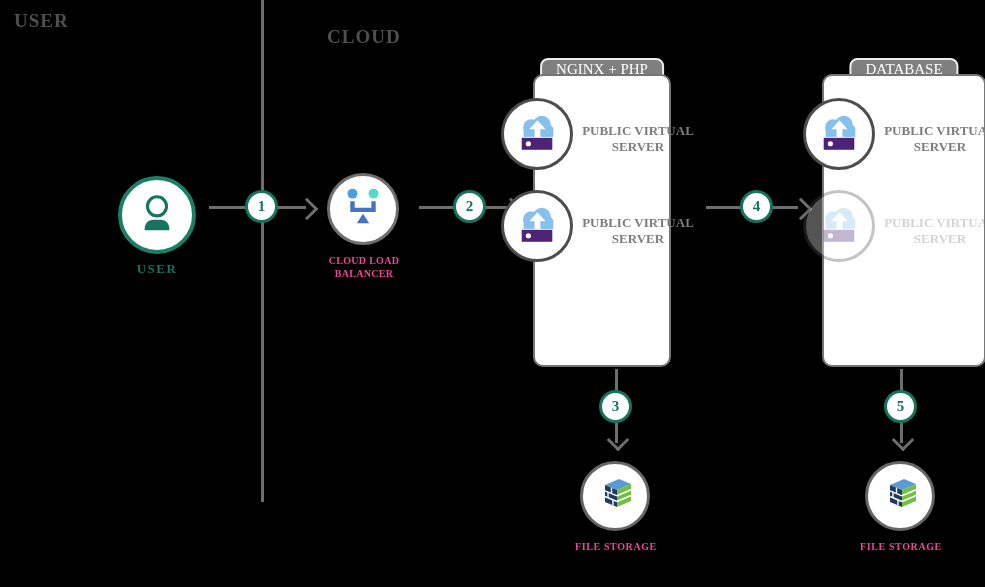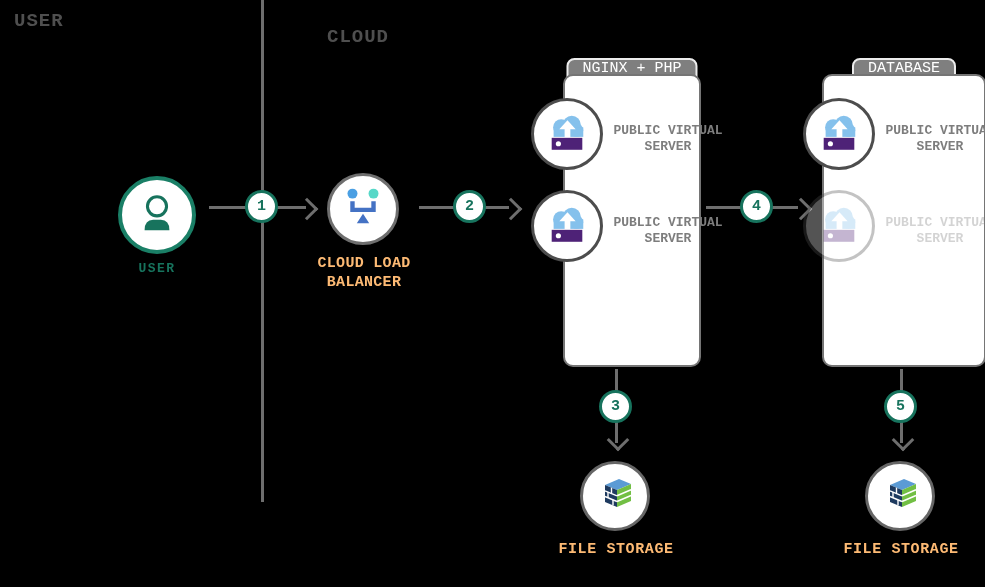--- a/index.html
+++ b/index.html
@@ -1,18 +1,18 @@
 <!DOCTYPE html>
 <html><head>
 <meta charset="utf-8">
 <style>
   html,body { margin:0; padding:0; background:#000; }
   .stage {
     position:relative; width:985px; height:587px; background:#000;
-    font-family:Liberation Mono, monospace; overflow:hidden;
+    font-family:Liberation Serif, serif; overflow:hidden;
   }
   .abs { position:absolute; }
 
   .section-header {
     font-size:19px; font-weight:bold; color:#4f4f4f; letter-spacing:1px;
   }
   .divider { width:3px; background:#6e6e6e; }
 
   
   .hline { height:3px; background:#6e6e6e; }
@@ -33,21 +33,21 @@
     border-radius:50%; background:#fff; display:flex; align-items:center; justify-content:center;
   }
   .user-circle { width:70px; height:70px; border:4px solid #1a7f66; }
   .lb-circle   { width:66px; height:66px; border:3.5px solid #6e6e6e; }
   .fs-circle   { width:64px; height:64px; border:3.5px solid #666; }
 
   .user-label {
     color:#17735d; font-weight:bold; font-size:13px; letter-spacing:1.5px; text-align:center;
   }
   .node-label {
-    color:#fdba74; font-weight:bold; font-size:15px; text-align:center; line-height:1.25;
+    color:#ec4899; font-weight:bold; font-size:10px; text-align:center; line-height:1.25;
     letter-spacing:0.3px;
   }
 
   
   .panel { position:absolute; }
   .panel-tab {
     position:absolute; top:-16px; left:50%; transform:translateX(-50%);
     background:#7f7f7f; color:#fff; font-size:15px; line-height:16px;
     padding:1px 14px 10px; border-radius:8px; border:2px solid #ececec;
     white-space:nowrap; z-index:0;
@@ -100,21 +100,21 @@
         <polygon points="23,30 16.5,40 29.5,40" fill="#4472c4"></polygon>
       </svg>
     </span>
   </div>
   <div class="abs node-label" style="left:312px; top:255px; width:104px;">CLOUD LOAD BALANCER</div>
 
   <div class="abs hline" style="left:419px; top:206px; width:90px;"></div>
   <div class="abs chev right" style="left:503px; top:201px;"></div>
   <div class="abs badge" style="left:453px; top:190px;">2</div>
 
-  <div class="panel" style="left:533px; top:74px; width:138px; height:293px;margin-left:30px;">
+  <div class="panel" style="left:533px; top:74px; width:138px; height:293px;">
     <div class="panel-tab">NGINX + PHP</div>
     <div class="panel-body">
       <div class="server">
         <div class="server-circle">
           <svg viewBox="0 0 46 46" width="44" height="44">
             <circle cx="17" cy="16" r="8.5" fill="#85c1ec"></circle>
             <circle cx="28" cy="13.5" r="9.5" fill="#85c1ec"></circle>
             <circle cx="33" cy="19" r="7" fill="#85c1ec"></circle>
             <rect x="9" y="16" width="31" height="10" fill="#85c1ec"></rect>
             <polygon points="23.5,8.5 15,18 32,18" fill="#fff"></polygon>

